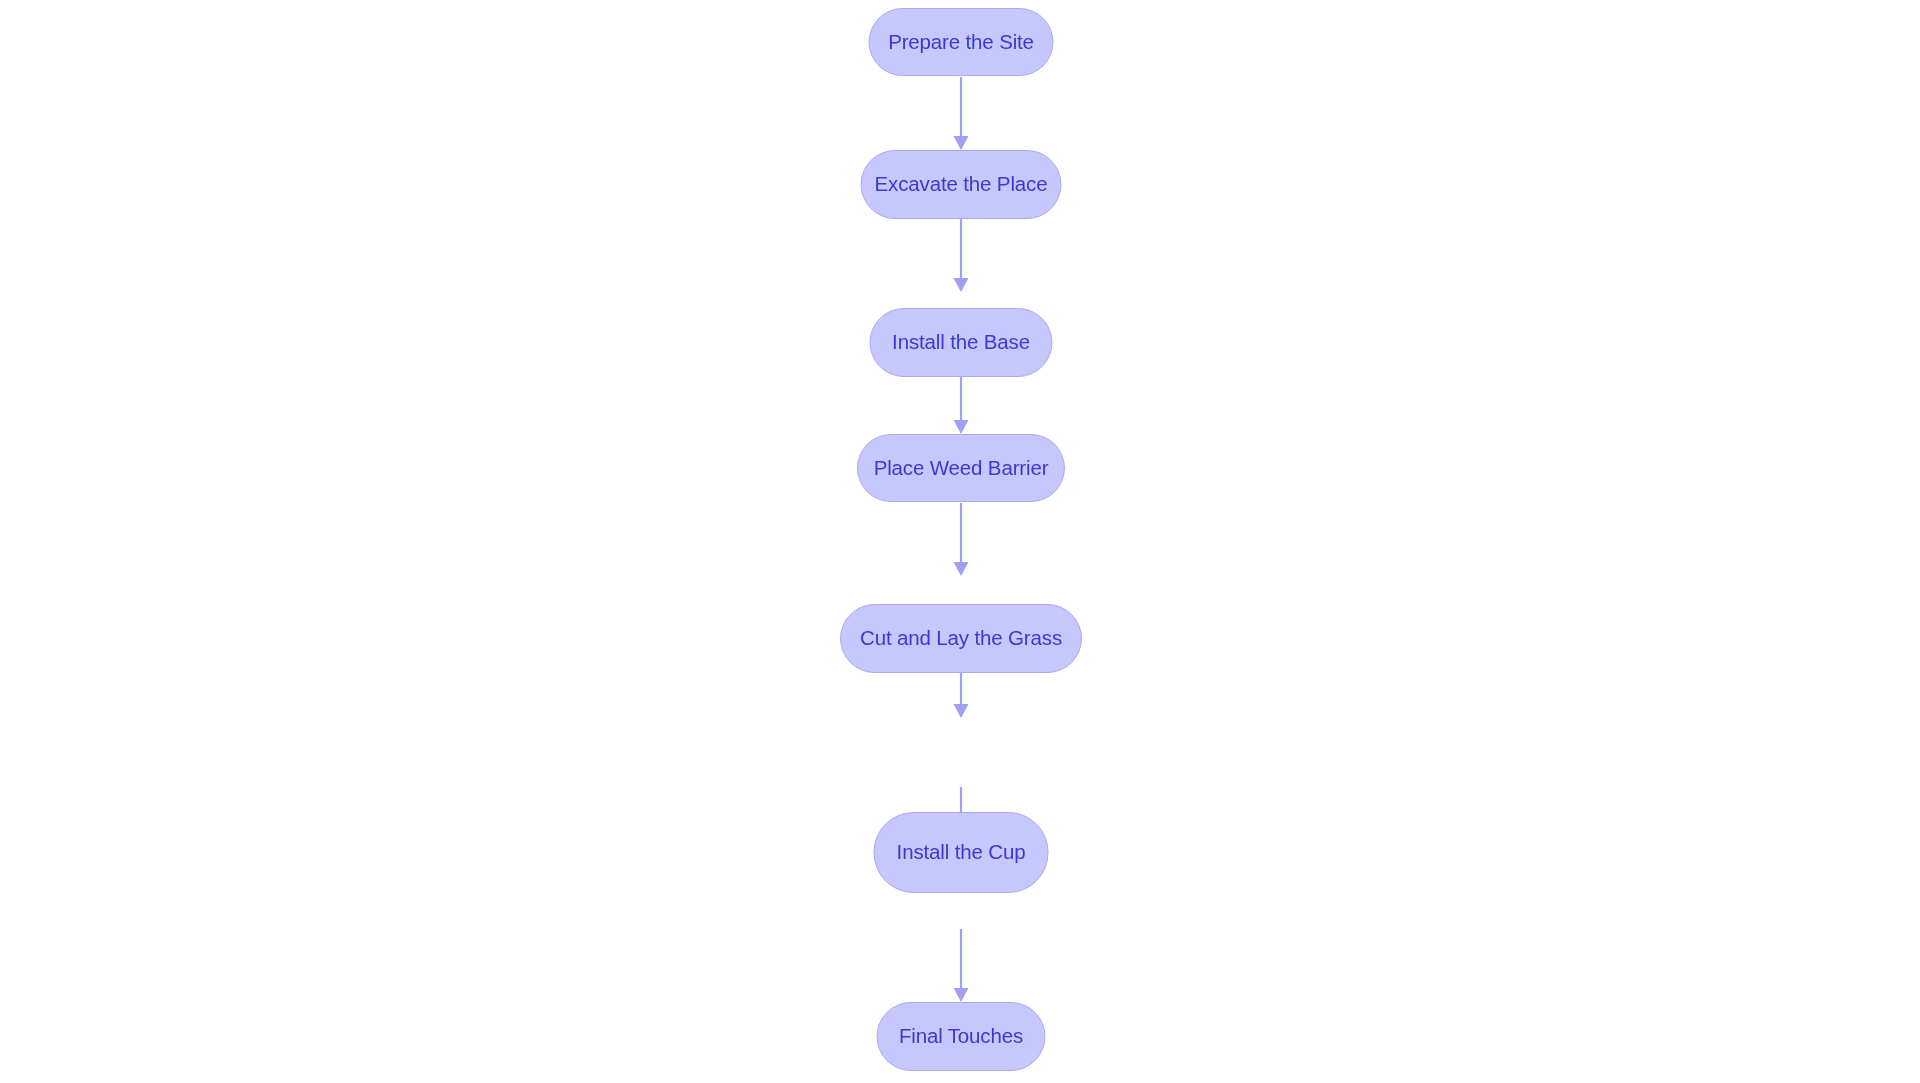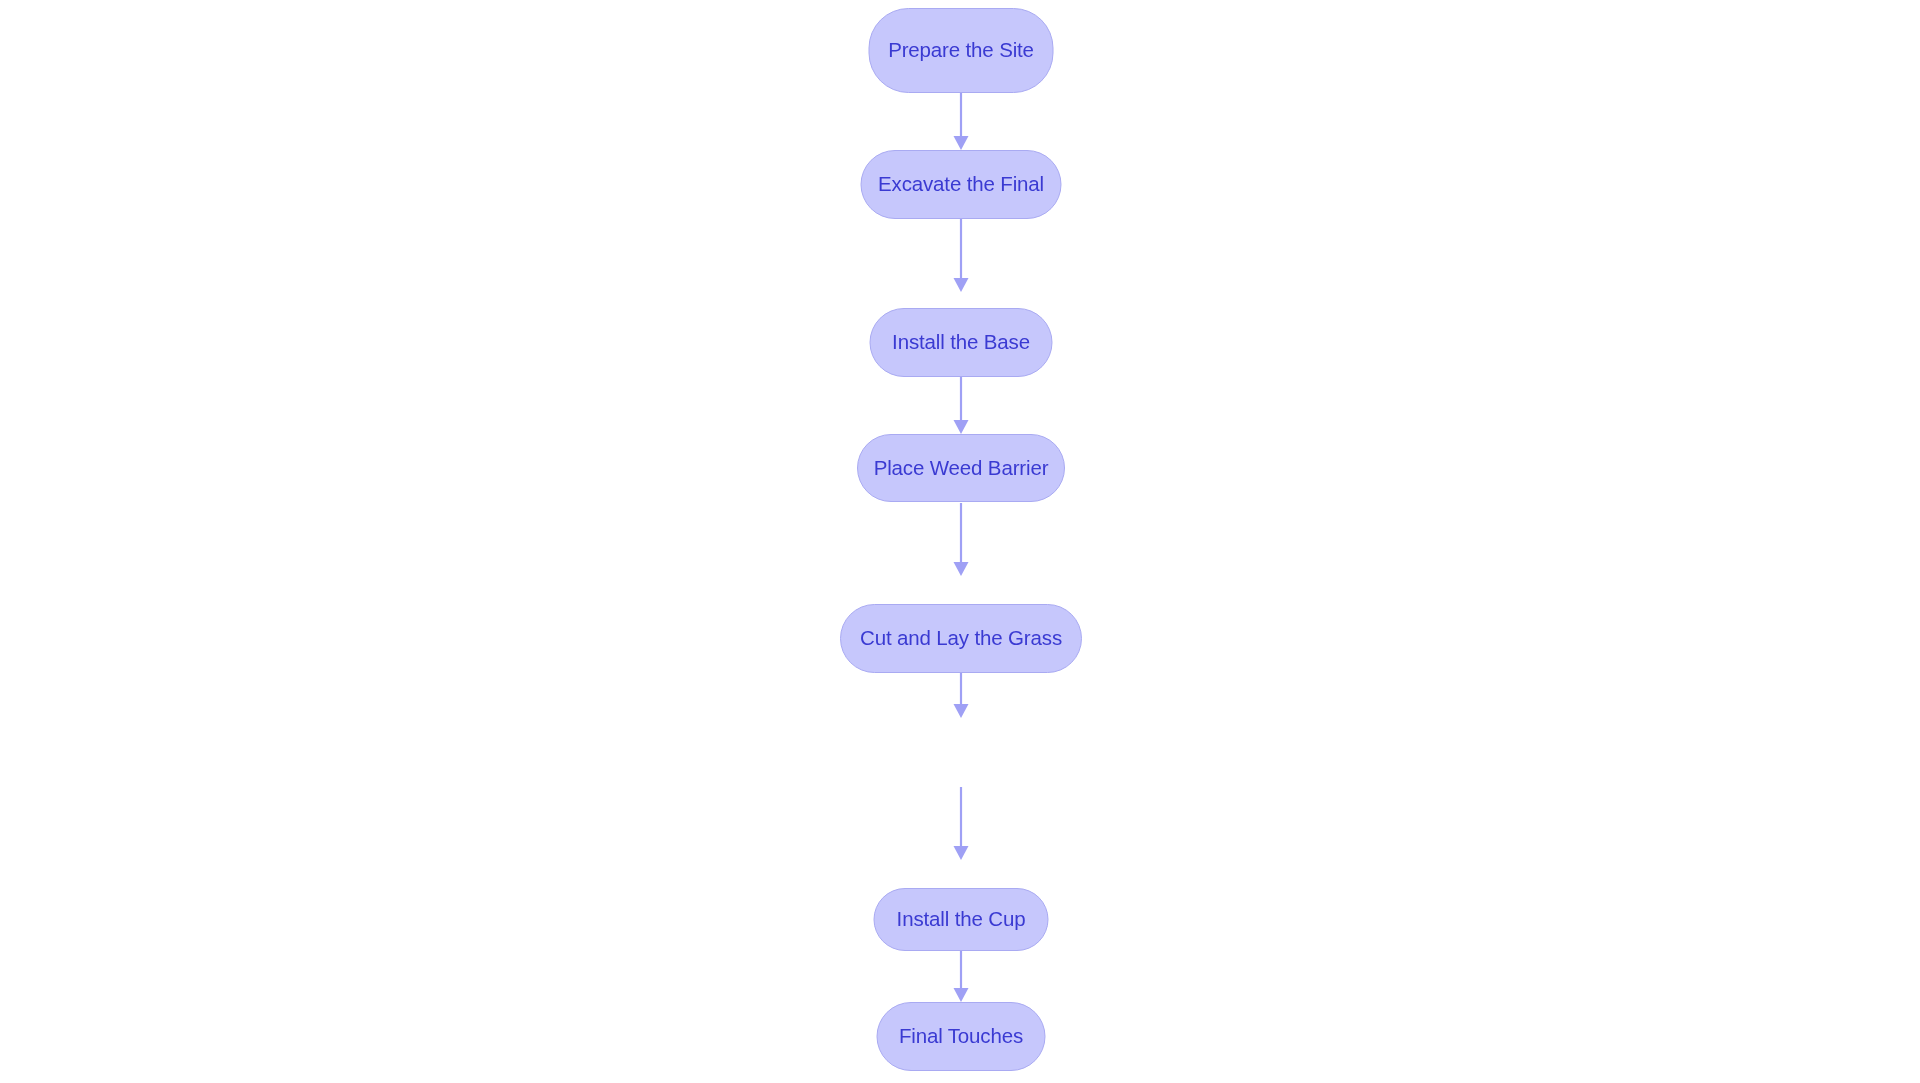--- a/index.html
+++ b/index.html
@@ -90,35 +90,35 @@
         <polygon class="edge-head" points="4.5,59 19.5,59 12,73"></polygon>
       </svg>
       <svg class="flow-edge" width="24" height="73" viewBox="0 0 24 73" style="left: 961px; top: 787px;">
         <line class="edge-line" x1="12" y1="0" x2="12" y2="60"></line>
         <polygon class="edge-head" points="4.5,59 19.5,59 12,73"></polygon>
       </svg>
       <svg class="flow-edge" width="24" height="73" viewBox="0 0 24 73" style="left: 961px; top: 929px;">
         <line class="edge-line" x1="12" y1="0" x2="12" y2="60"></line>
         <polygon class="edge-head" points="4.5,59 19.5,59 12,73"></polygon>
       </svg>
-      <div class="flow-node" style="left: 961px; top: 8px; width: 185px; height: 85px;">
+      <div class="flow-node" style="left: 961px; top: 8px; width: 185px; height: 68px;">
         <span class="flow-node-label">Prepare the Site</span>
       </div>
       <div class="flow-node" style="left: 961px; top: 150px; width: 201px; height: 69px;">
-        <span class="flow-node-label">Excavate the Final</span>
+        <span class="flow-node-label">Excavate the Place</span>
       </div>
       <div class="flow-node" style="left: 961px; top: 308px; width: 183px; height: 69px;">
         <span class="flow-node-label">Install the Base</span>
       </div>
       <div class="flow-node" style="left: 961px; top: 434px; width: 208px; height: 68px;">
         <span class="flow-node-label">Place Weed Barrier</span>
       </div>
       <div class="flow-node" style="left: 961px; top: 604px; width: 242px; height: 69px;">
         <span class="flow-node-label">Cut and Lay the Grass</span>
       </div>
-      <div class="flow-node" style="left: 961px; top: 888px; width: 175px; height: 63px; text-align: right;">
+      <div class="flow-node" style="left: 961px; top: 812px; width: 175px; height: 81px; text-align: right;">
         <span class="flow-node-label">Install the Cup</span>
       </div>
       <div class="flow-node" style="left: 961px; top: 1002px; width: 169px; height: 69px;">
         <span class="flow-node-label">Final Touches</span>
       </div>
     </div>
 </div>
 
 </body></html>

